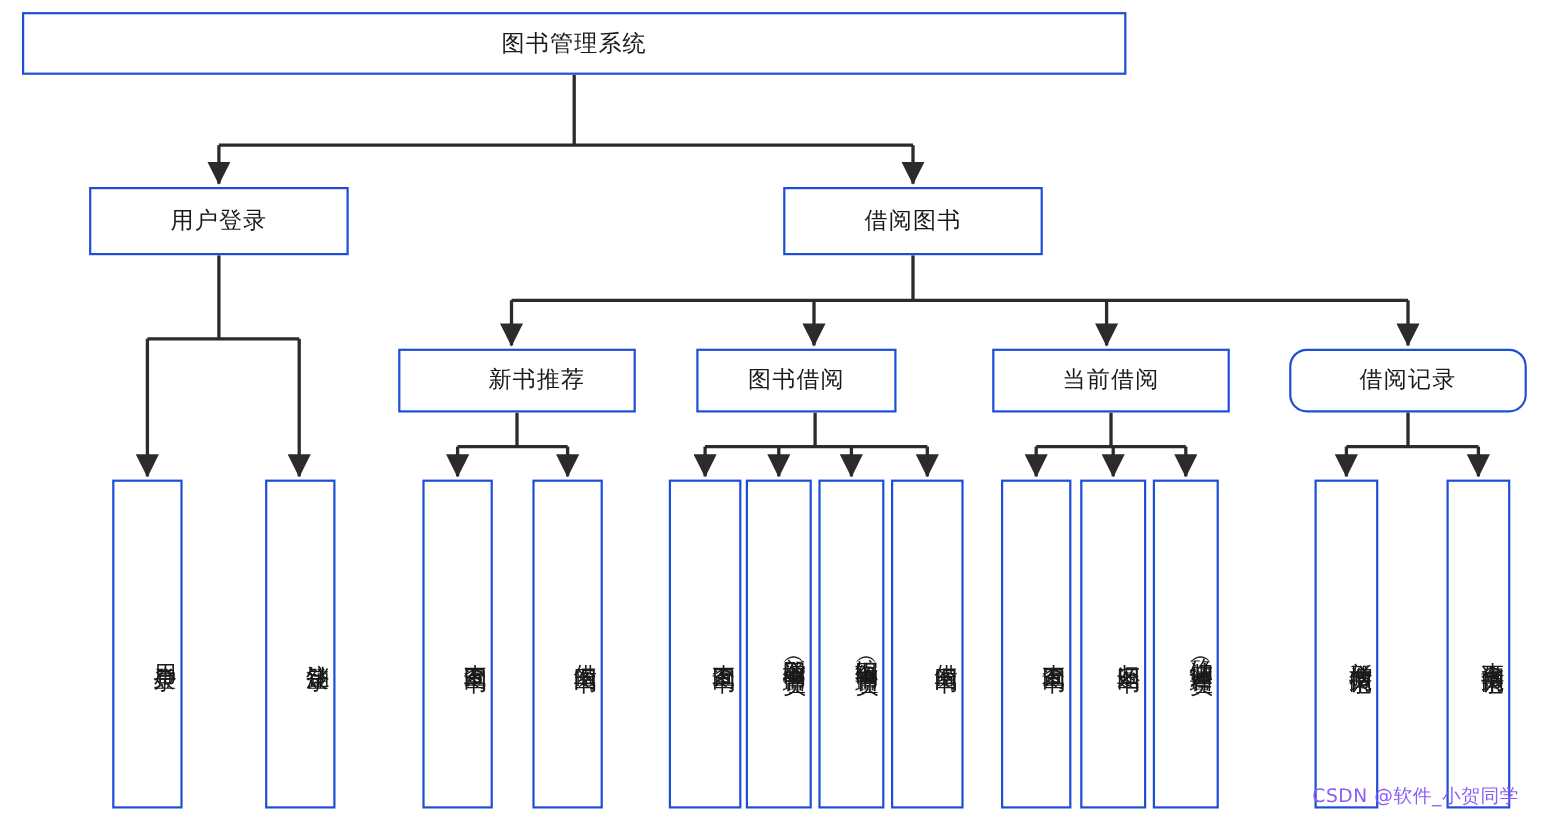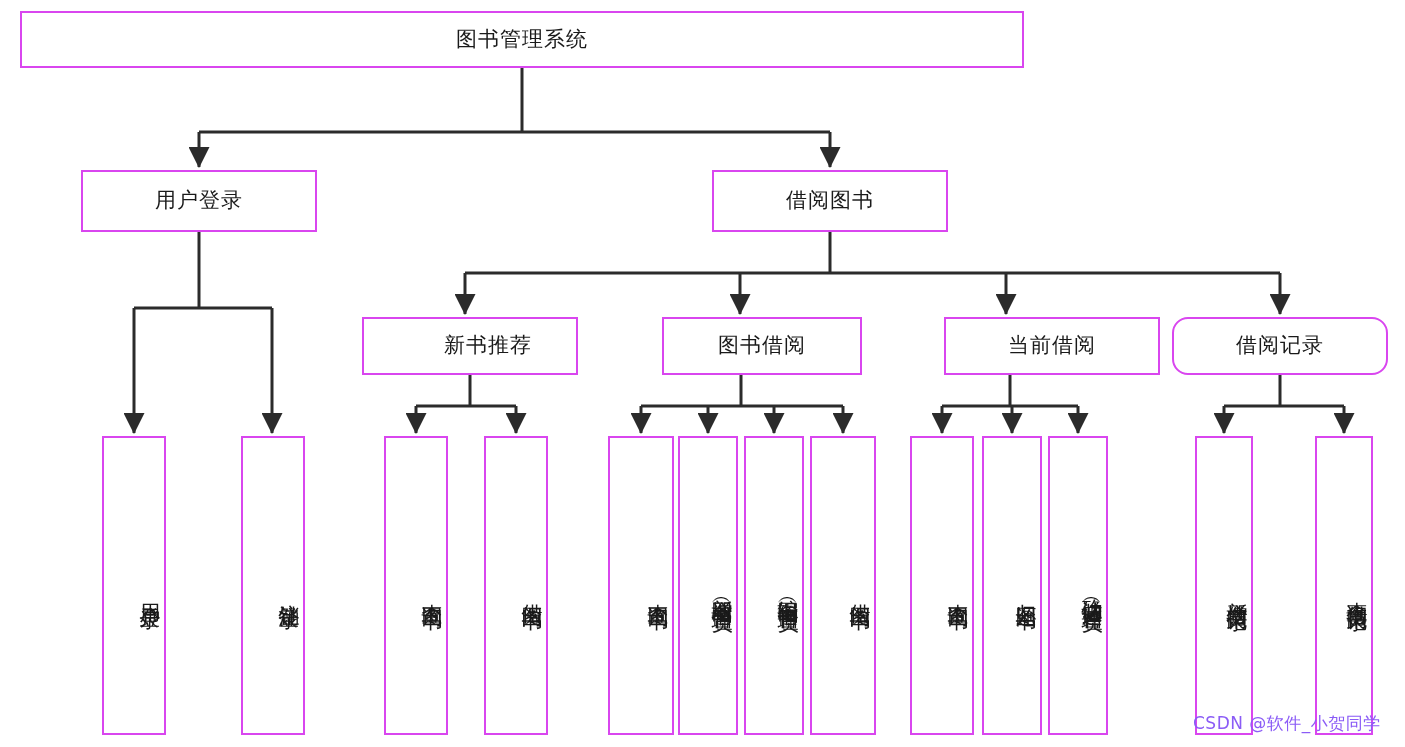--- a/index.html
+++ b/index.html
@@ -21,21 +21,21 @@
     position: absolute;
     left: 0;
     top: 0;
     width: 1405px;
     height: 747px;
     pointer-events: none;
   }
   .node {
     position: absolute;
     box-sizing: border-box;
-    border: 2px solid #d946ef;
+    border: 2px solid #1d4ed8;
     background: #ffffff;
     display: flex;
     align-items: center;
     justify-content: center;
     color: #1a1a1a;
   }
   .node.horiz {
     font-size: 21px;
     letter-spacing: 1px;
     line-height: 1.2;
@@ -129,24 +129,24 @@
   <div class="node horiz" style="left:81px; top:170px; width:236px; height:62px;">
     <span>用户登录</span>
   </div>
   <div class="node horiz" style="left:712px; top:170px; width:236px; height:62px;">
     <span>借阅图书</span>
   </div>
 
   <div class="node horiz" style="left:362px; top:317px; width:216px; height:58px;padding-left:36px;">
     <span>新书推荐</span>
   </div>
-  <div class="node horiz" style="left:662px; top:317px; width:200px; height:58px;">
+  <div class="node horiz" style="left:633px; top:317px; width:182px; height:58px;">
     <span>图书借阅</span>
   </div>
-  <div class="node horiz" style="left:902px; top:317px; width:216px; height:58px;margin-left:42px;">
+  <div class="node horiz" style="left:902px; top:317px; width:216px; height:58px;">
     <span>当前借阅</span>
   </div>
   <div class="node horiz" style="left:1172px; top:317px; width:216px; height:58px;border-radius:16px;">
     <span>借阅记录</span>
   </div>
 
   <div class="node vert" style="left:102px; top:436px; width:64px; height:299px;">
     <span class="vtext">用户登录</span>
   </div>
   <div class="node vert" style="left:241px; top:436px; width:64px; height:299px;">

